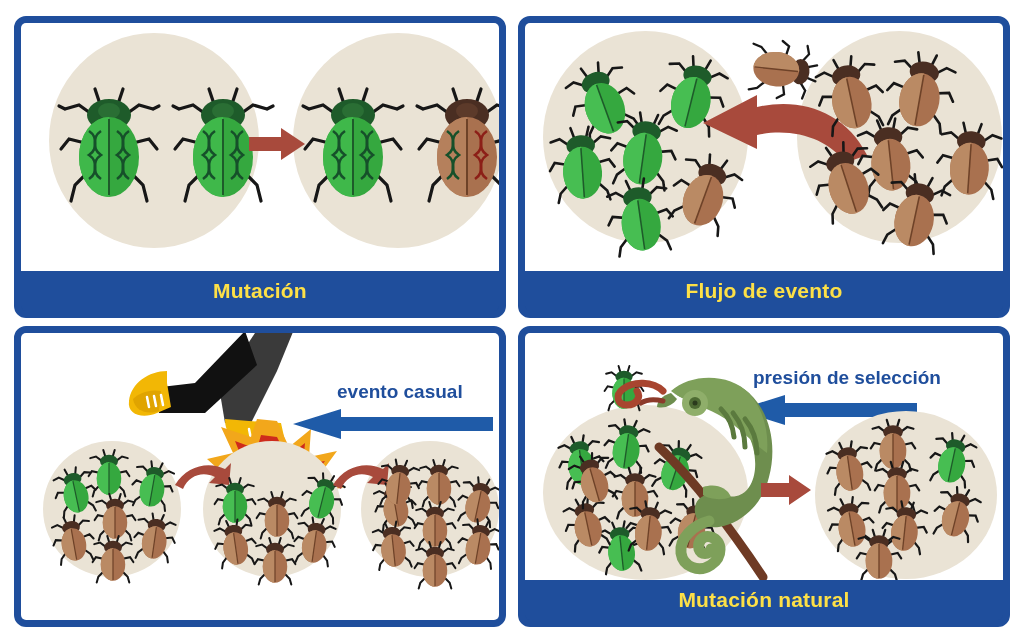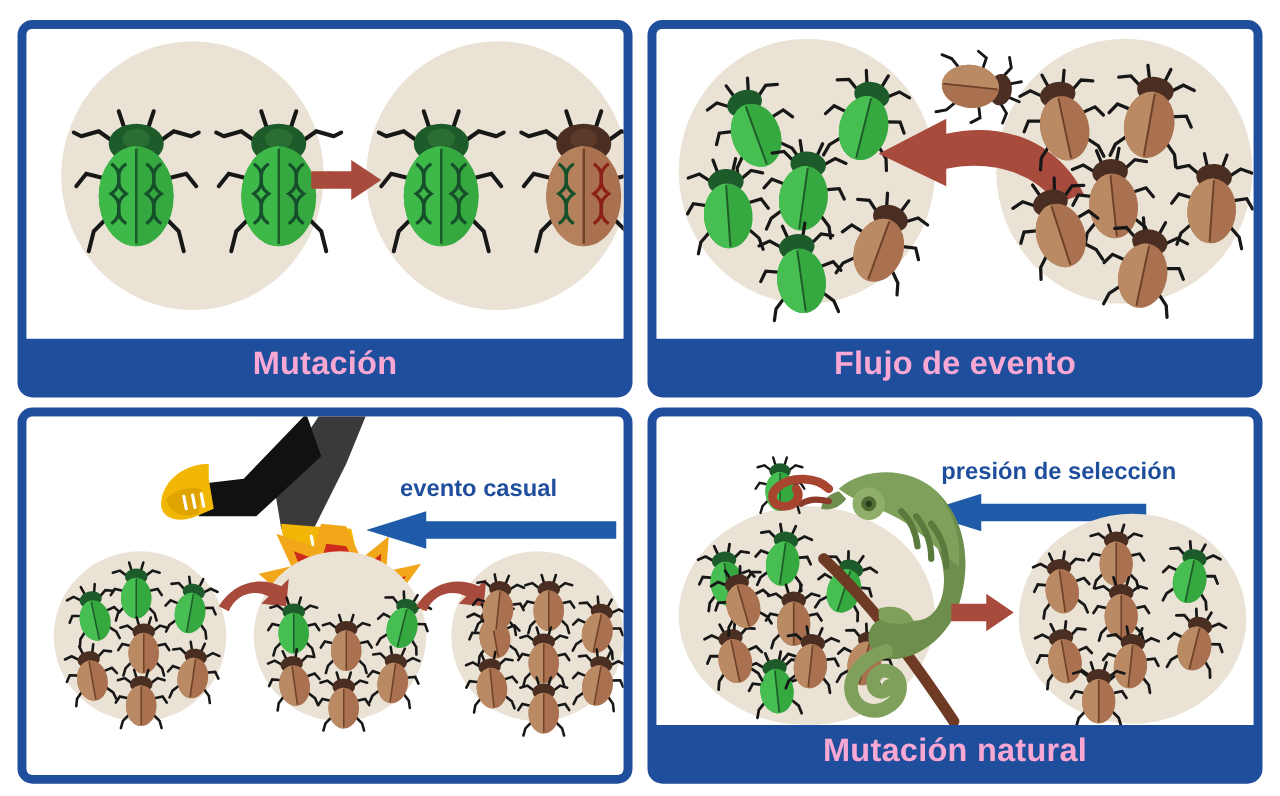--- a/index.html
+++ b/index.html
@@ -30,22 +30,22 @@
   .stage{
     position:relative;
     flex:1 1 auto;
     background:#ffffff;
     overflow:hidden;
   }
   .caption{
     flex:0 0 auto;
     height:40px;
     background:#1F4E9C;
-    color:#f9a8d4;
-    font-size:26px;
+    color:#fde047;
+    font-size:21px;
     font-weight:bold;
     display:flex;align-items:center;justify-content:center;
     letter-spacing:.2px;
   }
   
   .blob{
     position:absolute;
     background:#EAE3D5;
     border-radius:50%;
   }
@@ -464,21 +464,21 @@
         </svg>
       </div>
 
       <div class="burst" style="left:186px;top:86px;">
         <svg width="140" height="120" viewBox="0 0 140 120">
           <path d="M70 2 L82 28 L104 10 L102 38 L130 32 L114 54 L138 68 L110 74 L124 100 L96 92 L96 118 L74 100 L58 120 L50 94 L26 108 L28 80 L2 78 L20 58 L0 40 L26 34 L14 8 L44 18 L50 0 Z" fill="#F2A71B"></path>
           <path d="M70 18 L80 38 L98 24 L96 46 L118 42 L106 58 L124 70 L102 74 L112 94 L90 88 L90 106 L72 92 L60 108 L54 88 L36 98 L38 78 L18 76 L32 60 L16 46 L36 42 L28 22 L50 30 L54 16 Z" fill="#CE2B1C"></path>
         </svg>
       </div>
 
-      <div class="label-blue" style="left:299px;top:48px;">evento casual</div>
+      <div class="label-blue" style="left:316px;top:48px;">evento casual</div>
       <div class="blue-arrow" style="left:272px;top:76px;">
         <svg width="200" height="30" viewBox="0 0 200 30">
           <path d="M200 8 H48 V0 L0 15 L48 30 V22 H200 Z" fill="#1F5BA8"></path>
         </svg>
       </div>
 
       <div class="blob" style="left:22px;top:108px;width:138px;height:136px;"></div>
       <div class="blob" style="left:182px;top:108px;width:138px;height:136px;"></div>
       <div class="blob" style="left:340px;top:108px;width:138px;height:136px;"></div>
 

